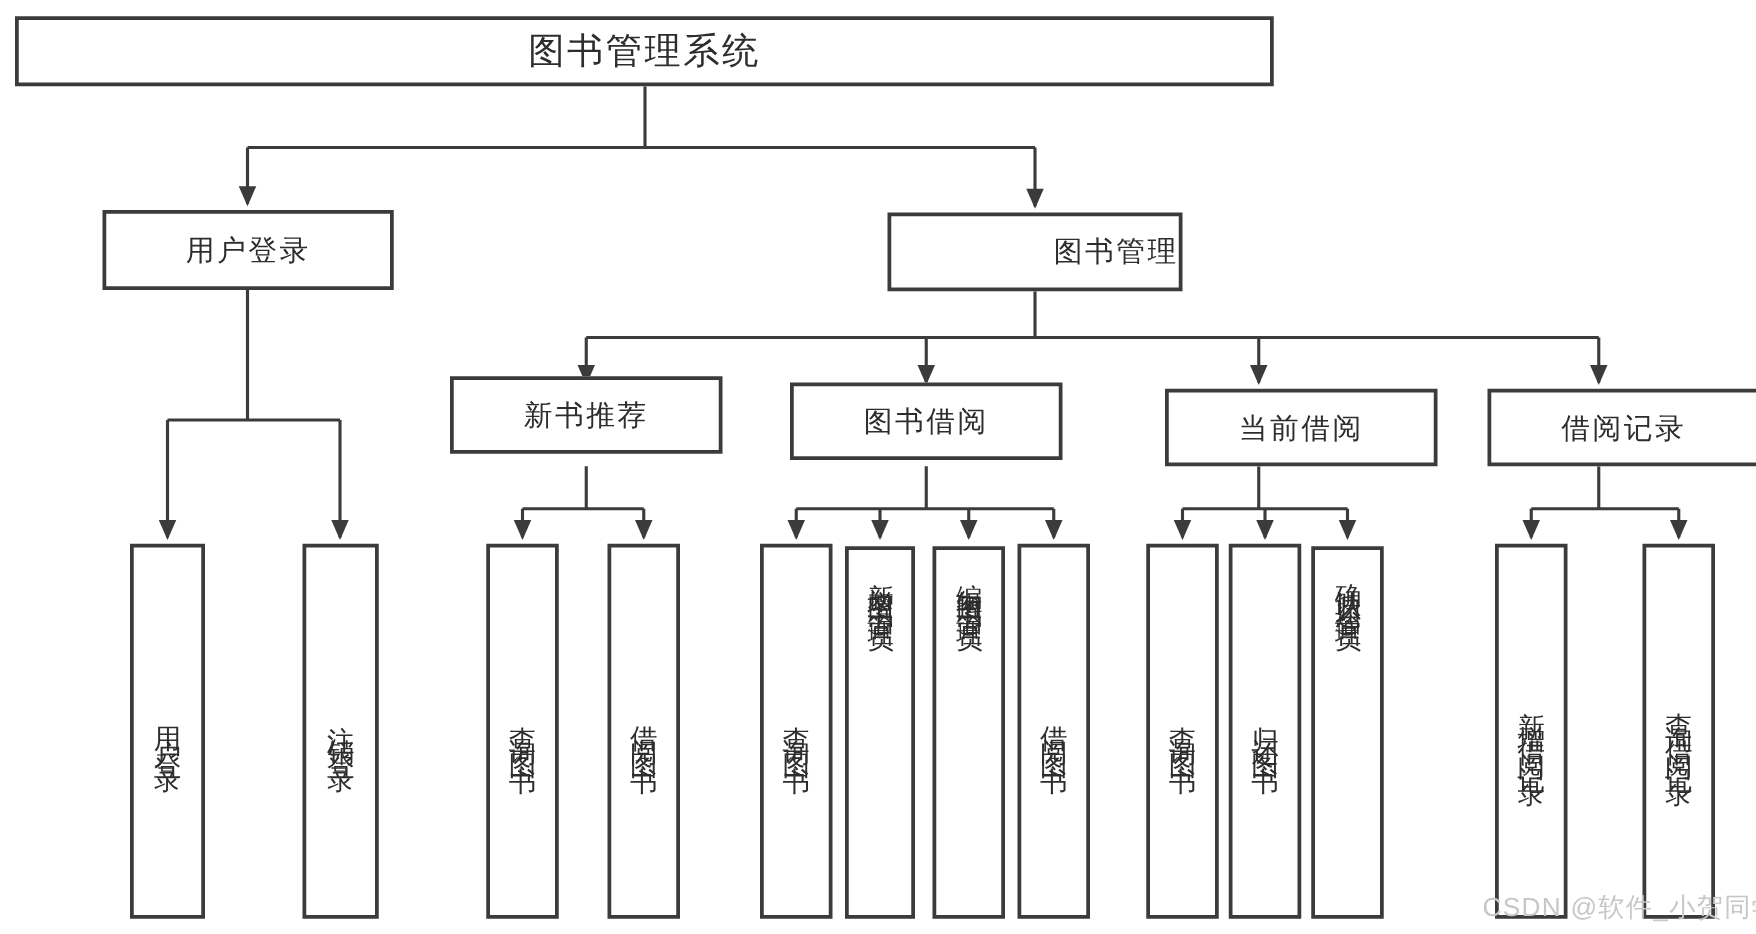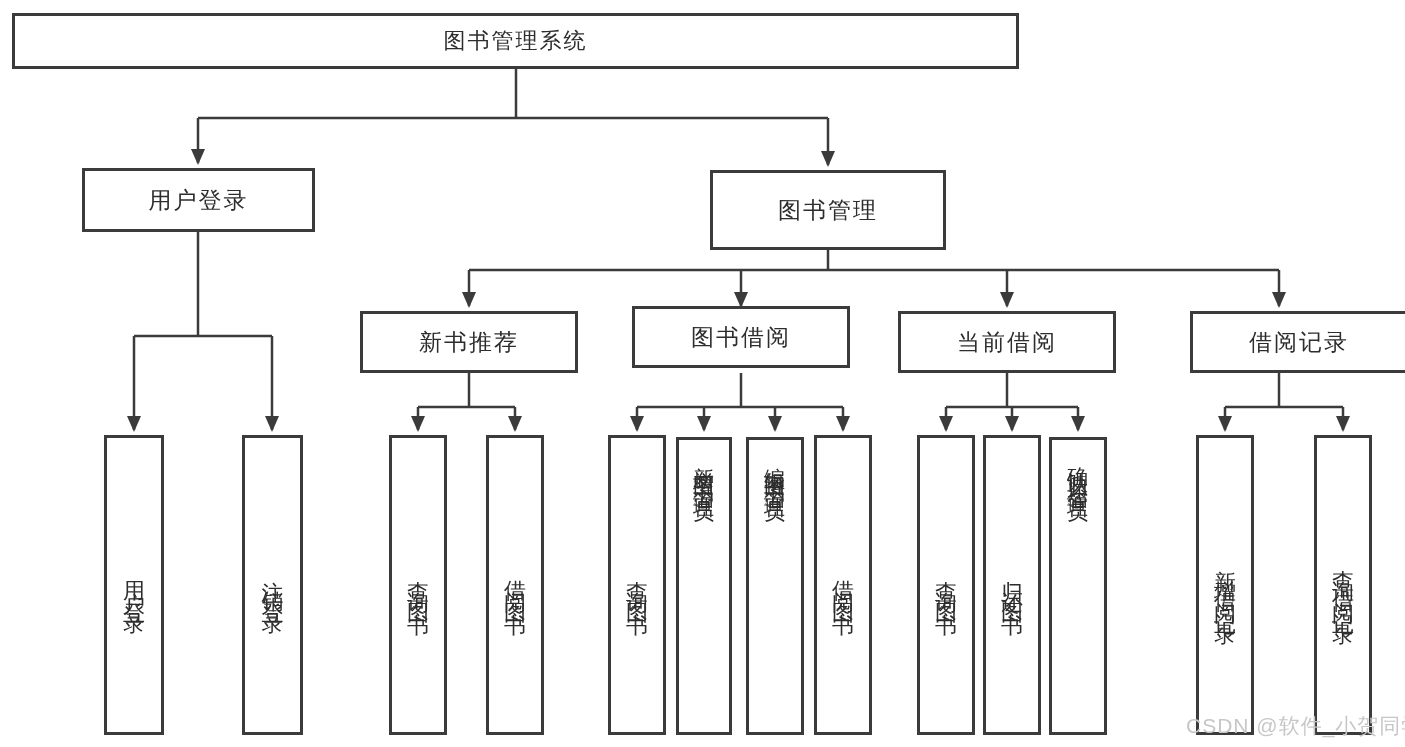--- a/index.html
+++ b/index.html
@@ -24,21 +24,21 @@
     background: #ffffff;
     display: flex;
     align-items: center;
     justify-content: center;
   }
   .h-node {
     font-size: 23px;
     letter-spacing: 2px;
     white-space: nowrap;
   }
-  .root-node { font-size: 22px; }
+  .root-node { font-size: 29px; }
   .v-node {
     align-items: center;
     justify-content: center;
   }
   .v-node .v-label {
     writing-mode: vertical-rl;
     text-orientation: upright;
     font-size: 22px;
     letter-spacing: 11px;
     line-height: 1;
@@ -115,31 +115,31 @@
     </g>
   </svg>
 
   <div class="node h-node root-node" style="left:12px; top:13px; width:1007px; height:56px;">
     <span>图书管理系统</span>
   </div>
 
   <div class="node h-node" style="left:82px; top:168px; width:233px; height:64px;">
     <span>用户登录</span>
   </div>
-  <div class="node h-node" style="left:710px; top:170px; width:236px; height:80px;">
+  <div class="node h-node" style="left:710px; top:170px; width:236px; height:63px;justify-content:flex-end;">
     <span>图书管理</span>
   </div>
 
-  <div class="node h-node" style="left:360px; top:311px; width:218px; height:62px;">
+  <div class="node h-node" style="left:360px; top:301px; width:218px; height:62px;">
     <span>新书推荐</span>
   </div>
   <div class="node h-node" style="left:632px; top:306px; width:218px; height:62px;">
     <span>图书借阅</span>
   </div>
-  <div class="node h-node" style="left:898px; top:311px; width:218px; height:62px;">
+  <div class="node h-node" style="left:932px; top:311px; width:218px; height:62px;">
     <span>当前借阅</span>
   </div>
   <div class="node h-node" style="left:1170px; top:311px; width:218px; height:62px;margin-left:20px;">
     <span>借阅记录</span>
   </div>
 
   <div class="node v-node" style="left:104px; top:435px; width:60px; height:300px;">
     <span class="v-label">用户登录</span>
   </div>
   <div class="node v-node" style="left:242px; top:435px; width:61px; height:300px;">

